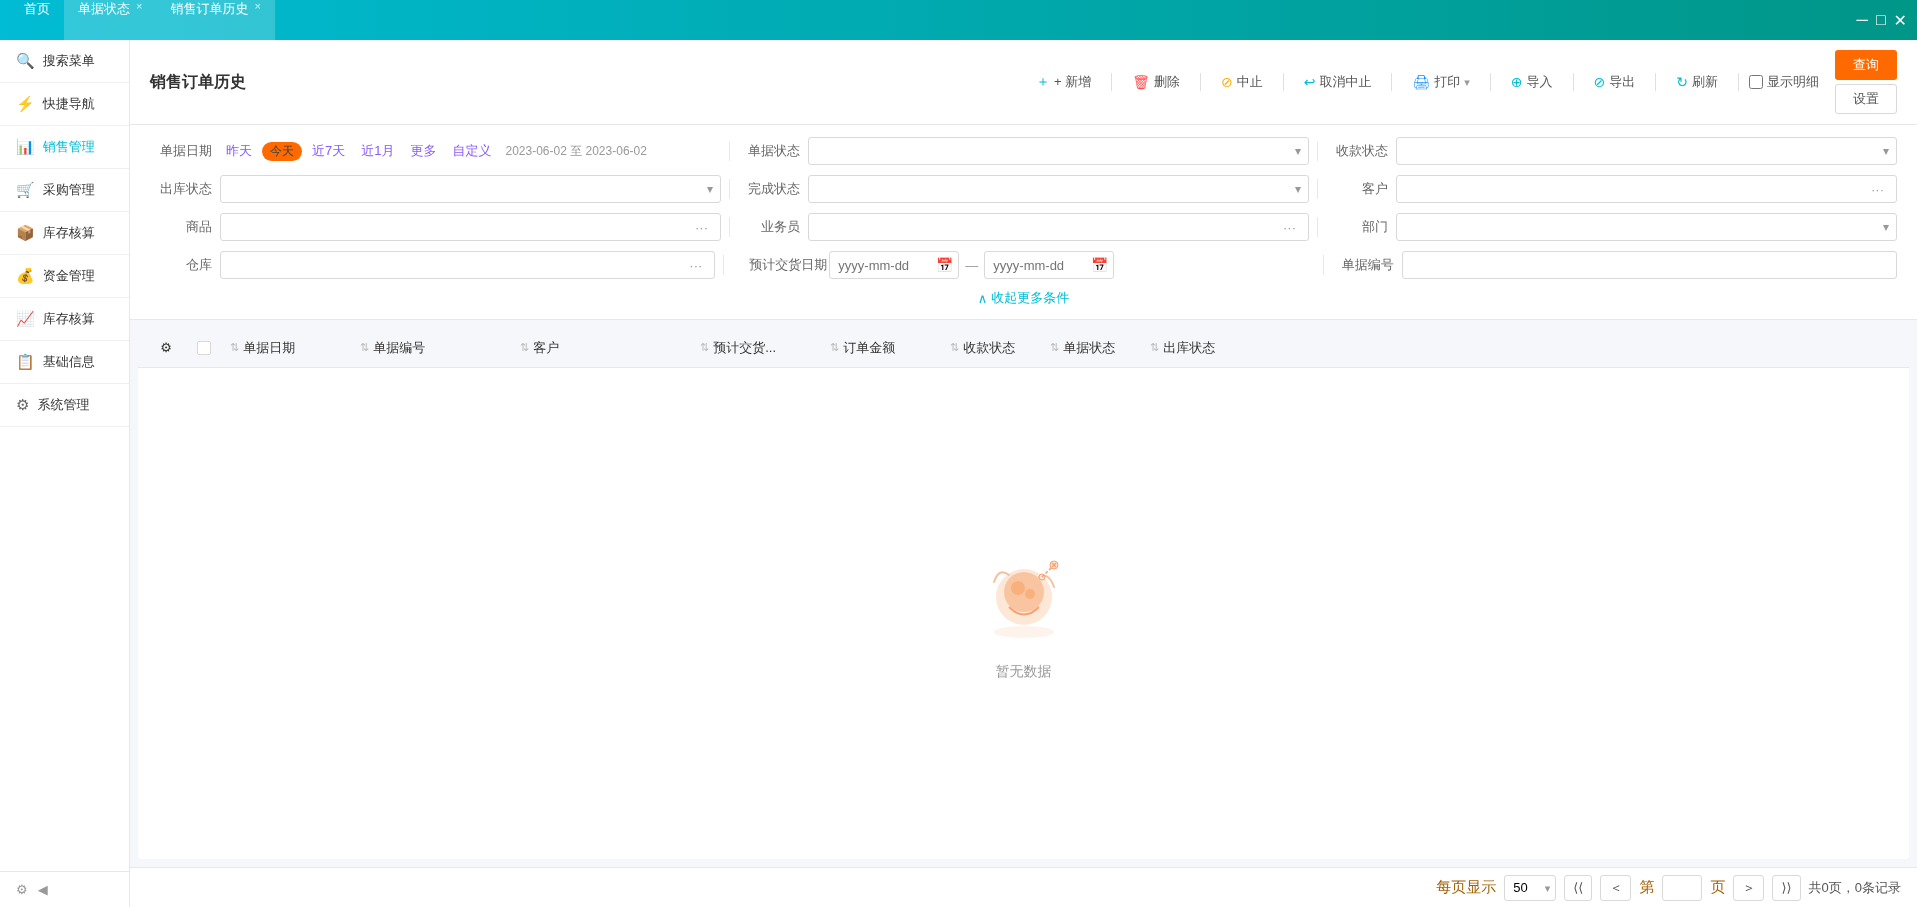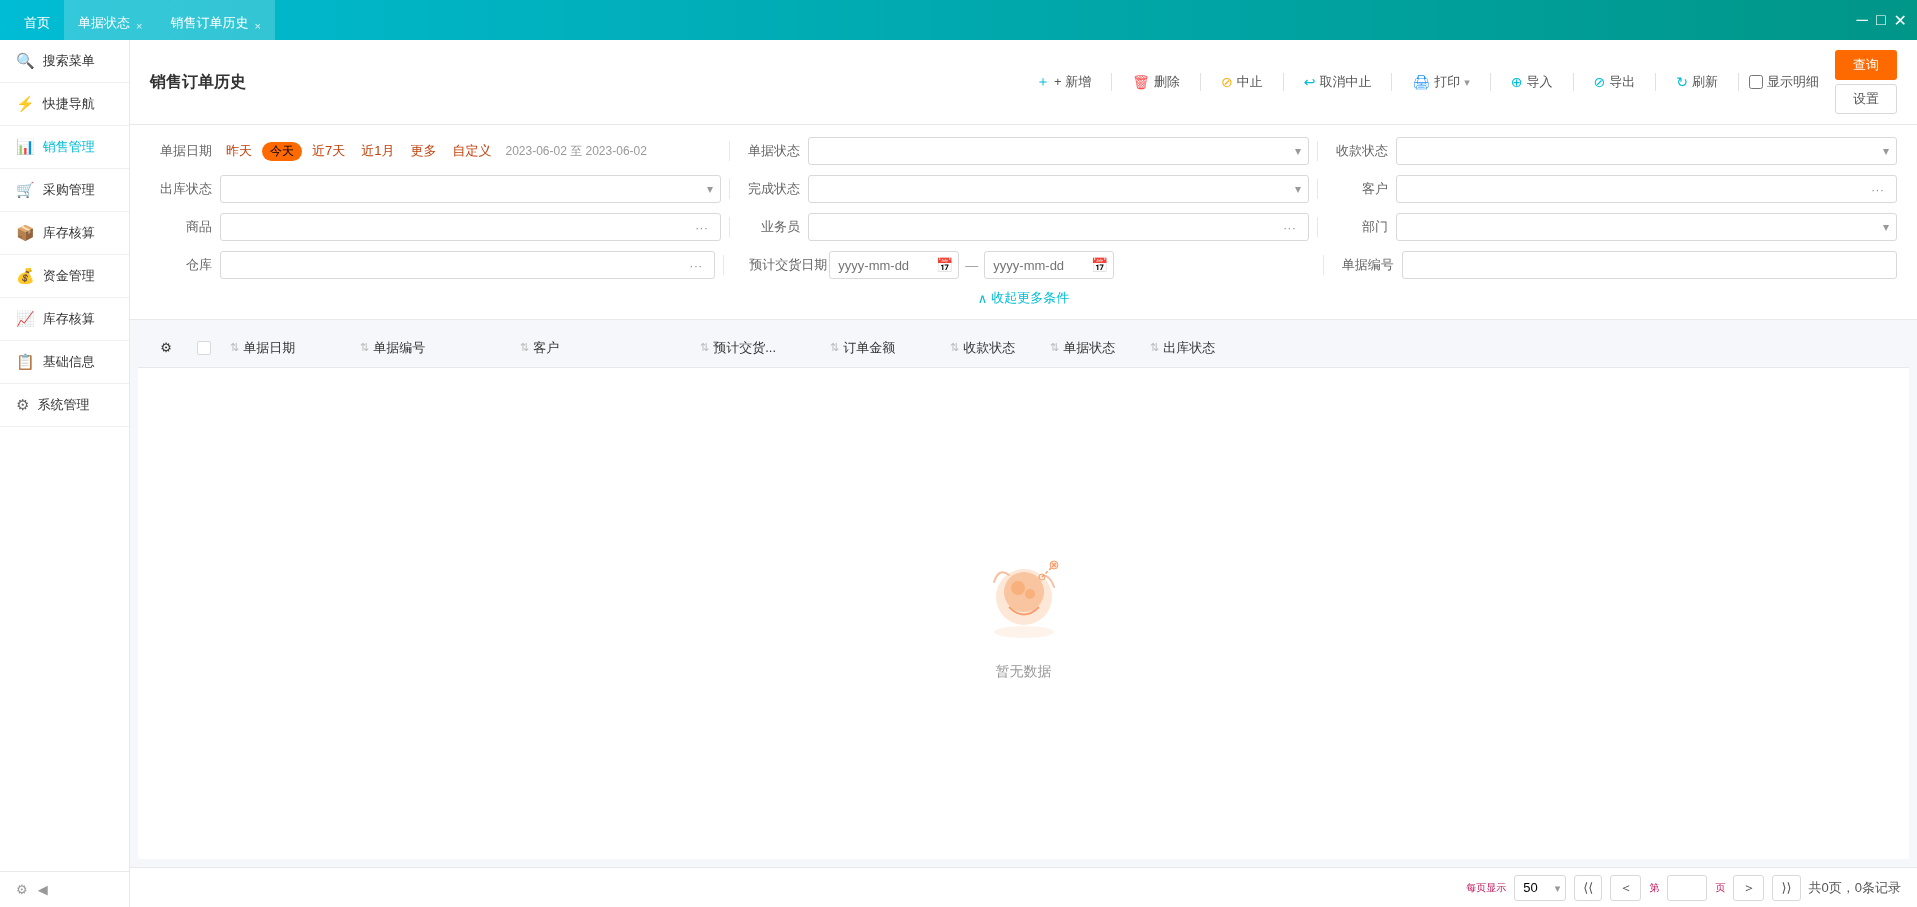--- a/index.html
+++ b/index.html
@@ -17,22 +17,22 @@
     }
     .top-bar-tabs {
       display: flex;
       align-items: center;
       height: 100%;
       flex: 1;
     }
     .top-tab {
       height: 100%;
       display: flex;
-      align-items: flex-end;
-      padding: 8px 14px;
+      align-items: flex-start;
+      padding: 0 14px;
       cursor: pointer;
       color: white;
       font-size: 13px;
       position: relative;
       gap: 6px;
     }
     .top-tab.home {
       background: transparent;
     }
     .top-tab.active {
@@ -208,29 +208,29 @@
       height: 28px;
       cursor: pointer;
       min-width: 200px;
       position: relative;
     }
     .date-badge {
       display: inline-flex;
       align-items: center;
       justify-content: center;
       background: #ff6a00;
-      color: #000000;
+      color: #404040;
       border-radius: 10px;
       padding: 1px 8px;
       font-size: 12px;
       cursor: pointer;
     }
     .date-btn {
       padding: 2px 6px;
-      color: #c2410c;
+      color: #8b5cf6;
       cursor: pointer;
       font-size: 13px;
     }
     .date-range {
       font-size: 12px;
       color: #999;
       margin-left: 4px;
     }
     .filter-divider {
       width: 1px;
@@ -338,21 +338,21 @@
       height: 40px;
       background: white;
       border-top: 1px solid #e8e8e8;
       display: flex;
       align-items: center;
       justify-content: flex-end;
       padding: 0 16px;
       gap: 8px;
       flex-shrink: 0;
     }
-    .pagination-label { color: #be185d; font-size: 10px; }
+    .pagination-label { color: #a16207; font-size: 15px; }
     .page-size-select {
       border: 1px solid #d9d9d9;
       border-radius: 3px;
       padding: 2px 20px 2px 8px;
       font-size: 13px;
       height: 26px;
       appearance: none;
       -webkit-appearance: none;
       background: white;
       cursor: pointer;

